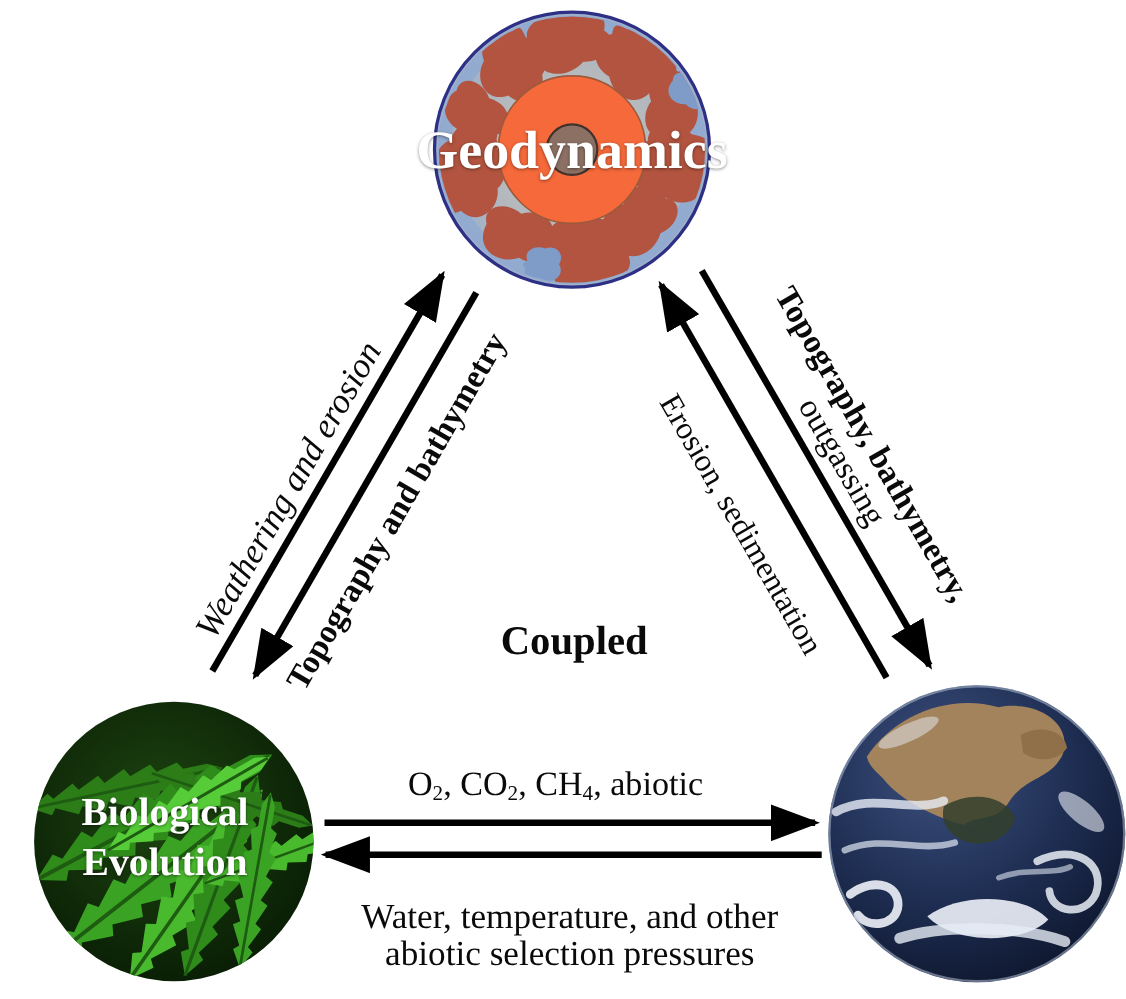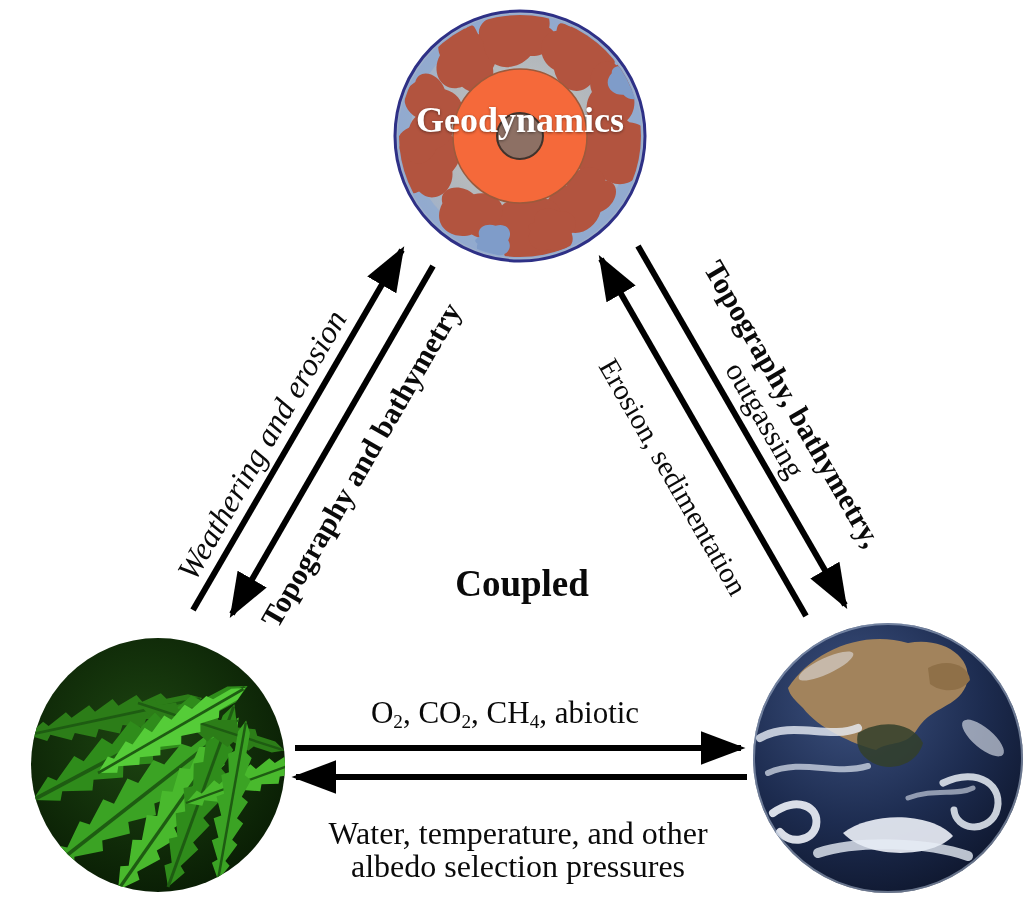--- a/index.html
+++ b/index.html
@@ -7,21 +7,21 @@
     position:relative;width:1024px;height:908px;background:#ffffff;overflow:hidden;
     font-family:"Liberation Serif","DejaVu Serif",serif;color:#0a0a0a;
   }
   .arrows{position:absolute;left:0;top:0;width:1024px;height:908px;}
   .node{position:absolute;}
   .node svg{display:block;}
   .node-label{
     position:absolute;color:#ffffff;font-weight:bold;text-align:center;white-space:nowrap;
     text-shadow:0 1px 3px rgba(0,0,0,0.45);transform:translate(-50%,-50%);line-height:1.1;
   }
-  .geo-label{left:520px;top:121px;font-size:36px;}
+  .geo-label{left:520px;top:137px;font-size:49px;}
   .bio-label{left:150px;top:761px;font-size:36px;line-height:45px;}
   .climate-label{left:881px;top:751px;font-size:39px;}
   .edge-label{
     position:absolute;white-space:nowrap;font-size:31px;transform:translate(-50%,-50%) rotate(-60deg);
   }
   .el-weathering{left:262px;top:445px;font-style:italic;font-size:32px;}
   .el-topo-left{left:361px;top:465px;font-weight:bold;font-size:30px;}
   .el-erosion{left:673px;top:477px;transform:translate(-50%,-50%) rotate(60deg);font-size:29px;}
   .el-topo-right{
     left:779px;top:412px;transform:translate(-50%,-50%) rotate(60deg);
@@ -153,33 +153,37 @@
         <path d="M-70,95 C-30,82 40,84 80,98" stroke="#e6ecf5" stroke-width="10" fill="none" opacity="0.8" stroke-linecap="round"></path>
         <path d="M20,40 C45,30 70,38 85,30" stroke="#dde5f0" stroke-width="5" fill="none" opacity="0.6" stroke-linecap="round"></path>
         <ellipse cx="95" cy="-20" rx="26" ry="10" transform="rotate(40 95 -20)" fill="#e9eef6" opacity="0.6"></ellipse>
         <ellipse cx="-62" cy="-92" rx="30" ry="8" transform="rotate(-25 -62 -92)" fill="#e9eef6" opacity="0.5"></ellipse>
       </g>
       <circle r="134" fill="none" stroke="#aebdd4" stroke-width="2" opacity="0.55"></circle>
     </svg>
   </div>
 
   <div class="node-label geo-label">Geodynamics</div>
+  <div class="node-label bio-label">
+    <div>Biological</div>
+    <div>Evolution</div>
+  </div>
 
   <div class="edge-label el-weathering">Weathering and erosion</div>
   <div class="edge-label el-topo-left">Topography and bathymetry</div>
   <div class="edge-label el-erosion">Erosion, sedimentation</div>
   <div class="edge-label el-topo-right">
     <div class="l1">Topography, bathymetry,</div>
     <div class="l2">outgassing</div>
   </div>
 
   <div class="gas-label"><span>O</span><sub>2</sub><span>, </span><span>CO</span><sub>2</sub><span>, </span><span>CH</span><sub>4</sub><span>, </span><span>abiotic</span></div>
 
   <div class="water-label">
     <div>Water, temperature, and other</div>
-    <div>albedo selection pressures</div>
+    <div>abiotic selection pressures</div>
   </div>
 
   <div class="title">
     <div>Coupled</div>
   </div>
 
 </div>
 
 </body></html>

